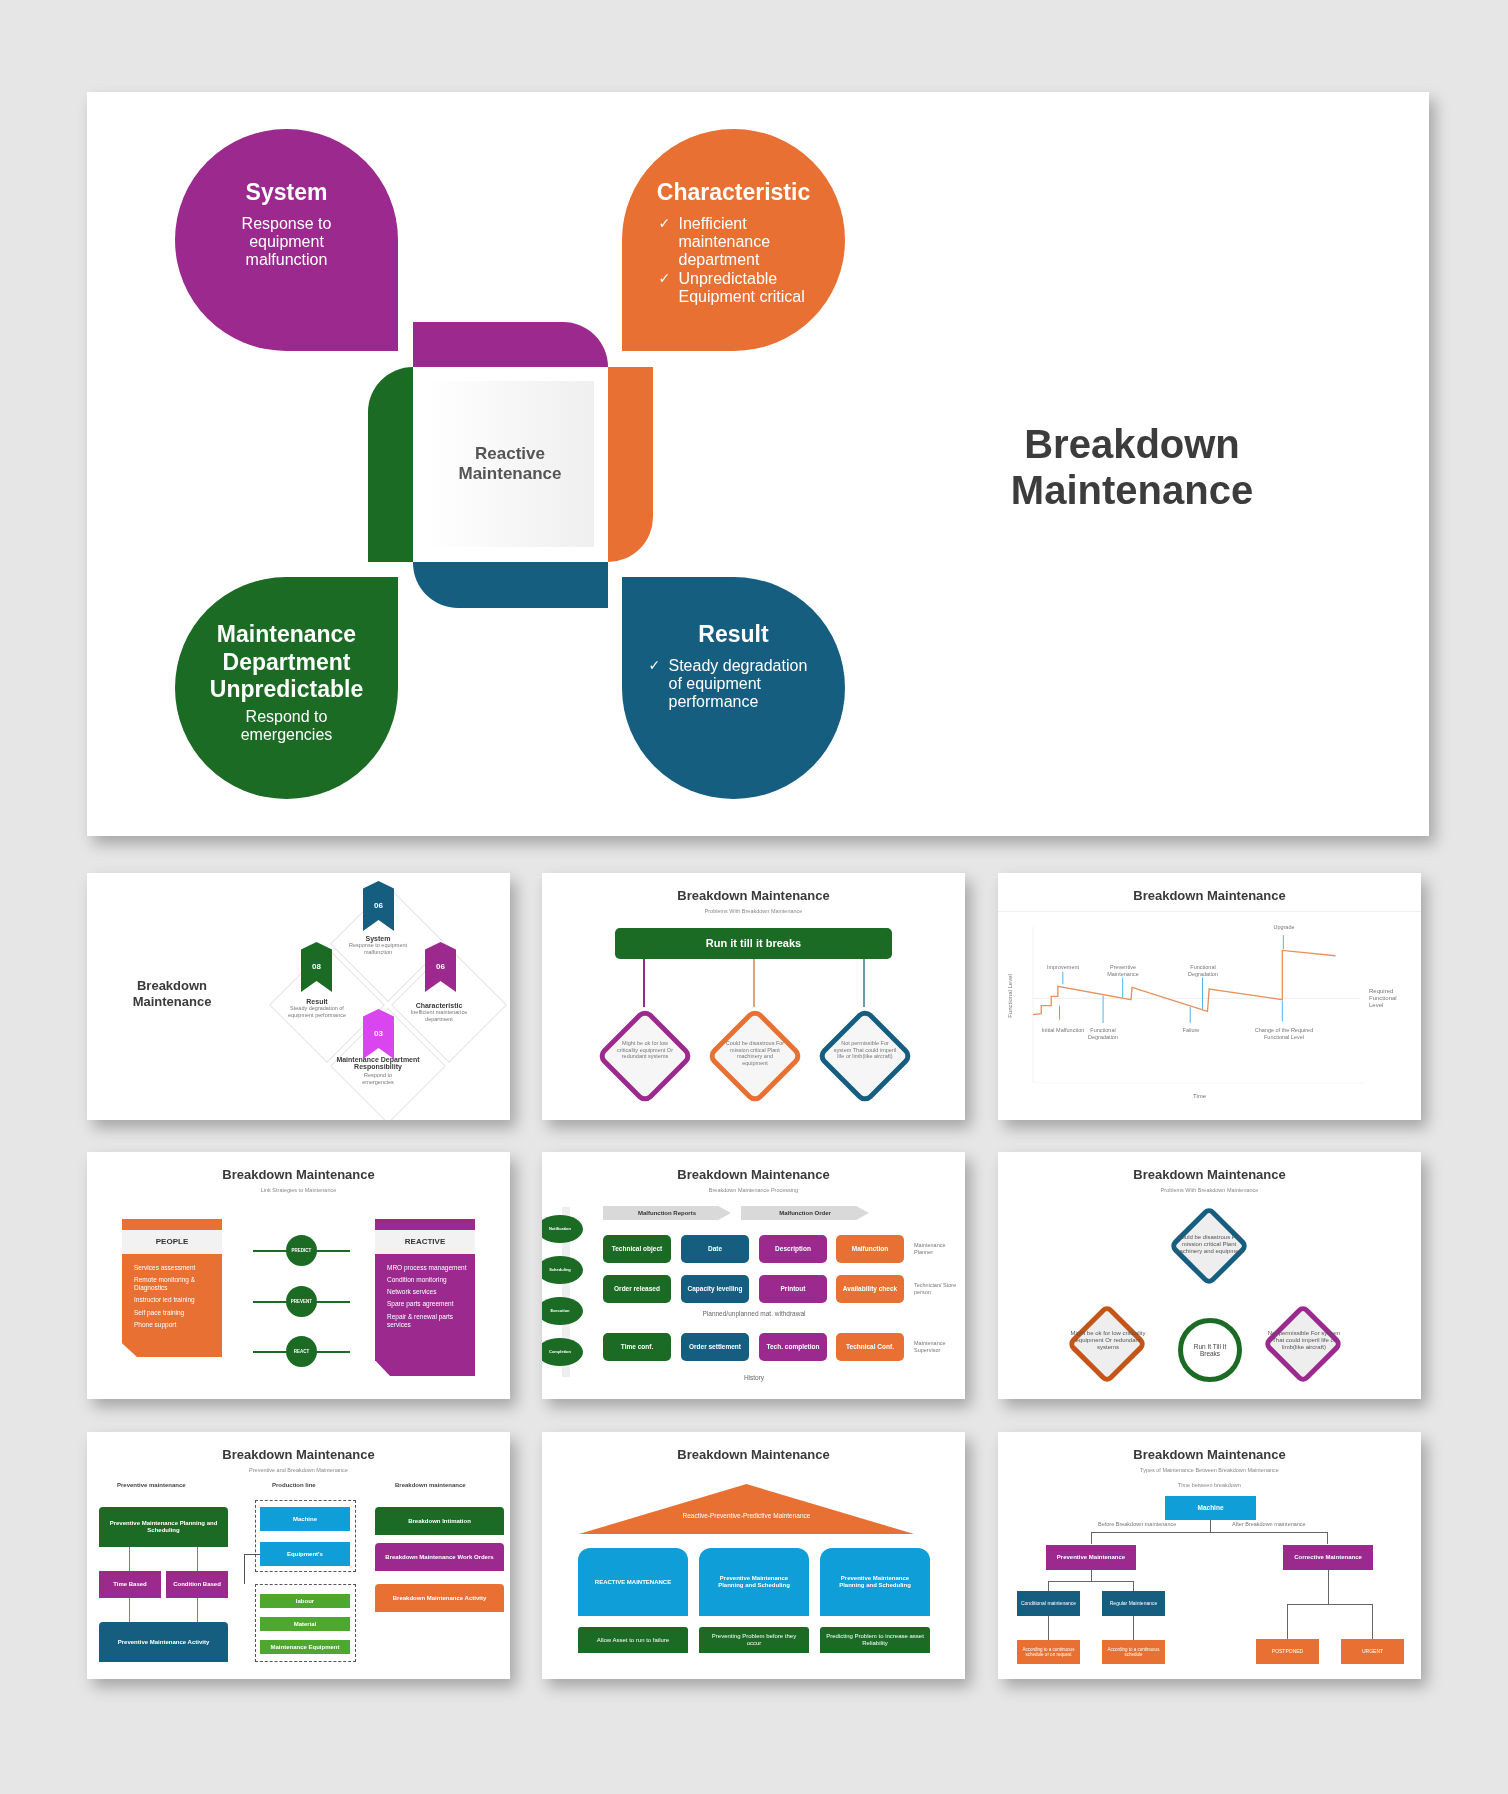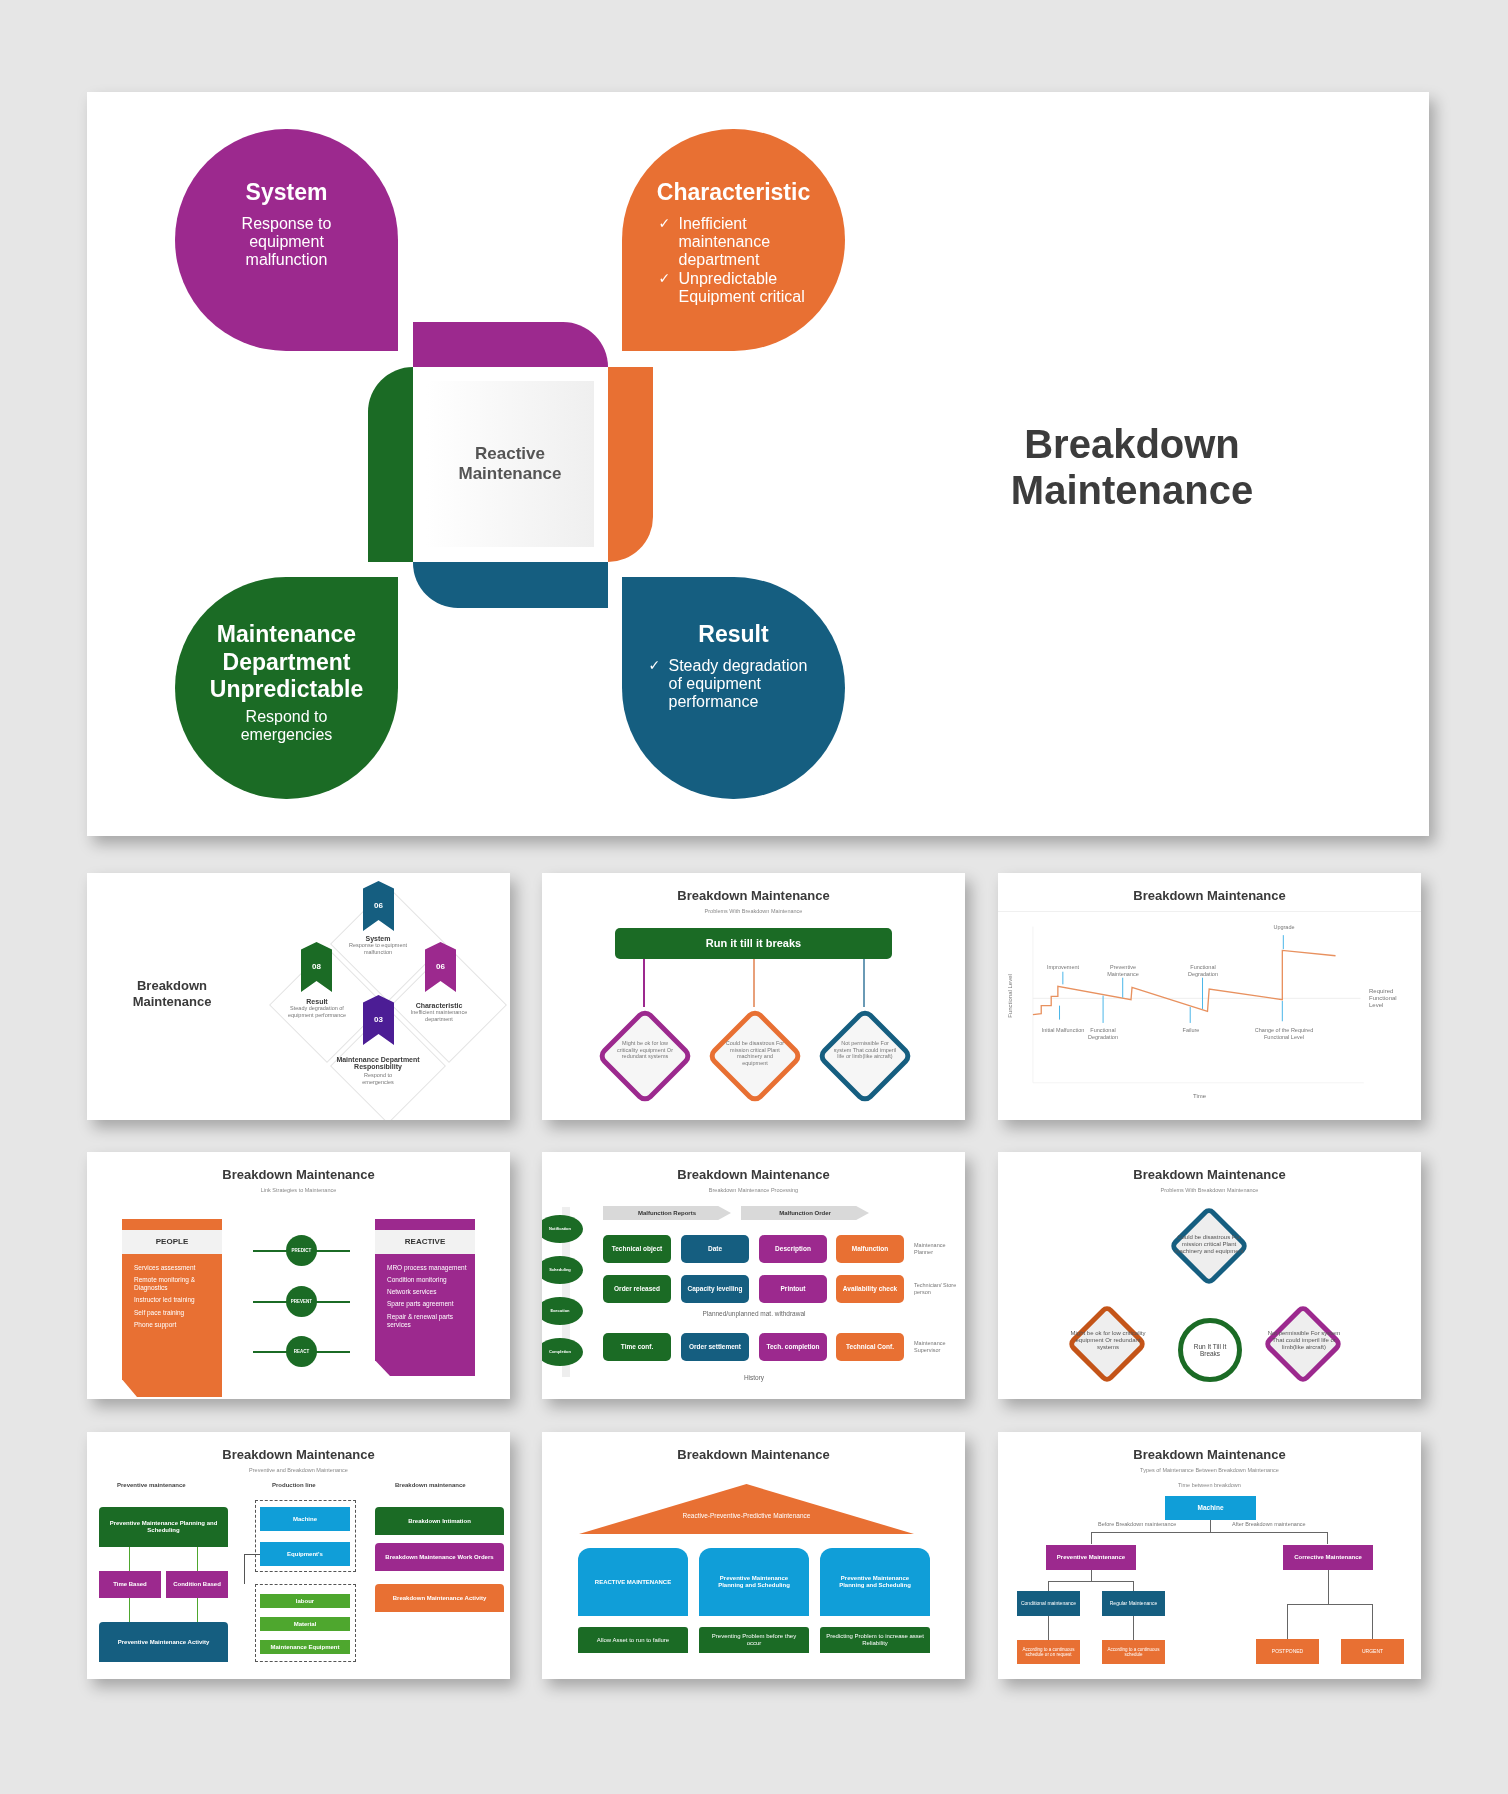--- a/index.html
+++ b/index.html
@@ -75,21 +75,21 @@
     <span>Maintenance</span>
   </div>
 
   <div class="abs" style="left:260px; top:30px; width:82px; height:82px; border:1px solid #e4e4e4; transform:rotate(45deg);"></div>
   <div class="abs" style="left:199px; top:91px; width:82px; height:82px; border:1px solid #e4e4e4; transform:rotate(45deg);"></div>
   <div class="abs" style="left:321px; top:91px; width:82px; height:82px; border:1px solid #e4e4e4; transform:rotate(45deg);"></div>
   <div class="abs" style="left:260px; top:152px; width:82px; height:82px; border:1px solid #e4e4e4; transform:rotate(45deg);"></div>
 
   <div class="abs box" style="left:276px; top:8px; width:31px; height:50px; background:#155e80; font-size:8px; clip-path:polygon(50% 0,100% 15%,100% 100%,50% 78%,0 100%,0 15%);">06</div>
   <div class="abs box" style="left:338px; top:69px; width:31px; height:50px; background:#9c298e; font-size:8px; clip-path:polygon(50% 0,100% 15%,100% 100%,50% 78%,0 100%,0 15%);">06</div>
-  <div class="abs box" style="left:276px; top:122px; width:31px; height:50px; background:#4c1d95; font-size:8px; clip-path:polygon(50% 0,100% 15%,100% 100%,50% 78%,0 100%,0 15%);">03</div>
+  <div class="abs box" style="left:276px; top:136px; width:31px; height:50px; background:#d946ef; font-size:8px; clip-path:polygon(50% 0,100% 15%,100% 100%,50% 78%,0 100%,0 15%);">03</div>
   <div class="abs box" style="left:214px; top:69px; width:31px; height:50px; background:#1b6b25; font-size:8px; clip-path:polygon(50% 0,100% 15%,100% 100%,50% 78%,0 100%,0 15%);">08</div>
 
   <div class="abs" style="left:251px; top:62px; width:80px; text-align:center;">
     <div style="font-size:7px; font-weight:bold;">System</div>
     <div class="tiny">Response to equipment malfunction</div>
   </div>
   <div class="abs" style="left:312px; top:129px; width:80px; text-align:center;">
     <div style="font-size:7px; font-weight:bold;">Characteristic</div>
     <div class="tiny">Inefficient maintenance department</div>
   </div>
@@ -147,21 +147,21 @@
   <div class="abs tiny" style="left:40px; top:154px; width:50px;">Initial Malfunction</div>
   <div class="abs tiny" style="left:80px; top:154px; width:50px;">Functional Degradation</div>
   <div class="abs tiny" style="left:168px; top:154px; width:50px;">Failure</div>
   <div class="abs tiny" style="left:256px; top:154px; width:60px;">Change of the Required Functional Level</div>
 </div>
 
 <div class="slide" style="left:87px; top:1152px; width:423px; height:247px;">
   <div class="thumb-title" style="top:15px;">Breakdown Maintenance</div>
   <div class="thumb-sub" style="top:35px;">Link Strategies to Maintenance</div>
 
-  <div class="abs" style="left:35px; top:67px; width:100px; height:178px; background:#e87033; clip-path:polygon(0 0,100% 0,100% 100%,15% 100%,0 90%);">
+  <div class="abs" style="left:35px; top:67px; width:100px; height:138px; background:#e87033; clip-path:polygon(0 0,100% 0,100% 100%,15% 100%,0 90%);">
     <div class="box" style="left:0; top:11px; width:100px; height:24px; background:#f2f2f2; color:#333; font-size:8px;">PEOPLE</div>
     <ul class="abs" style="left:12px; top:45px; width:85px; list-style:none; color:#fff; font-size:6.5px; line-height:1.25;">
       <li style="margin-bottom:4px;">Services assessment</li>
       <li style="margin-bottom:4px;">Remote monitoring &amp; Diagnostics</li>
       <li style="margin-bottom:4px;">Instructor led training</li>
       <li style="margin-bottom:4px;">Self pace training</li>
       <li>Phone support</li>
     </ul>
   </div>
 

